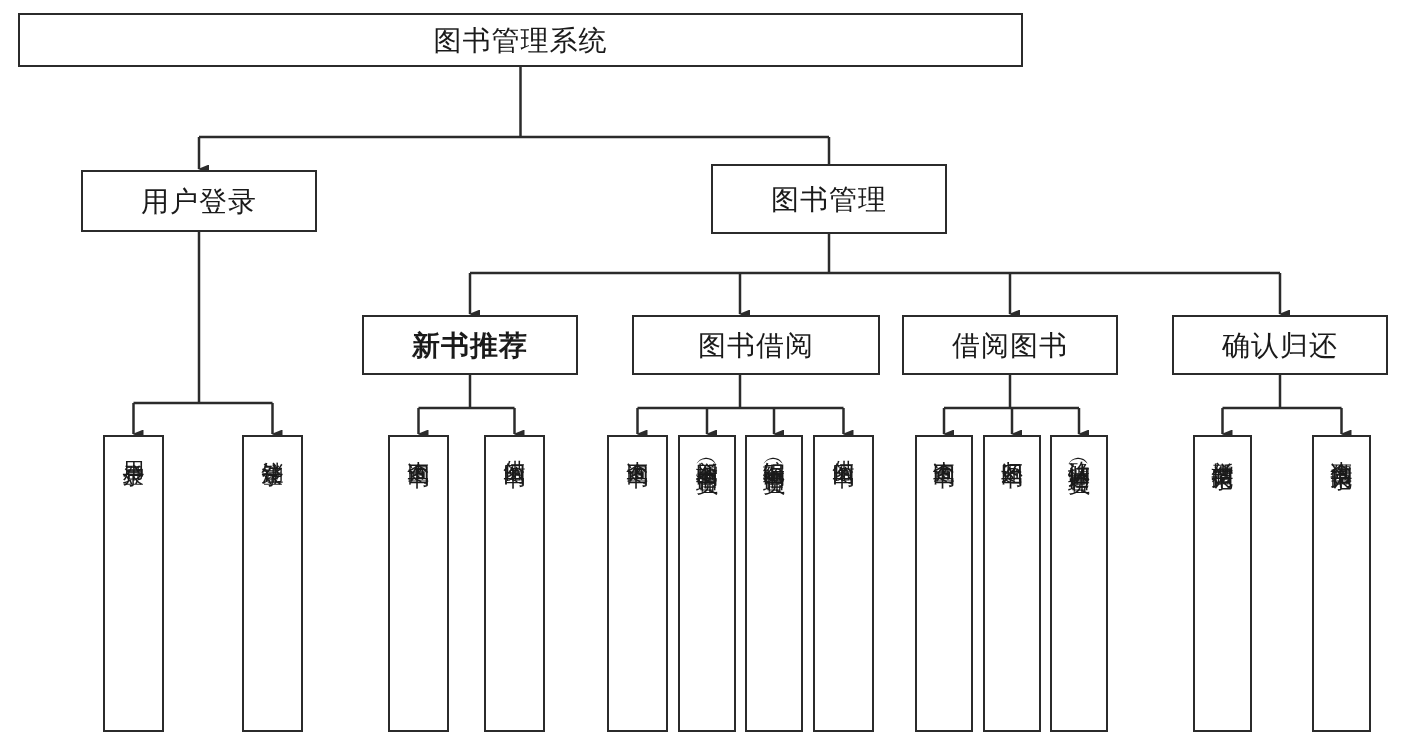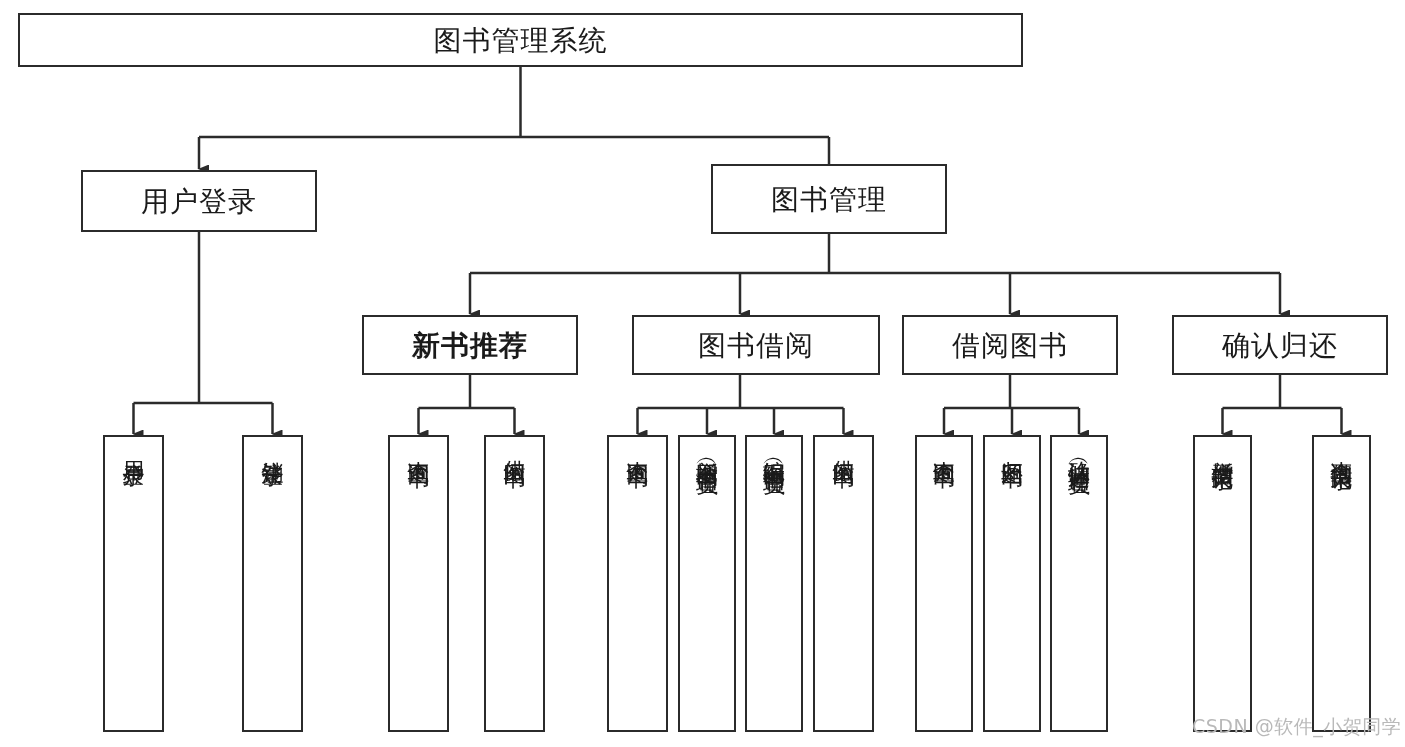--- a/index.html
+++ b/index.html
@@ -171,14 +171,13 @@
         <span class="lbl">确认归还（管理员）</span>
       </div>
       <div class="node leaf" style="left: 1193px; top: 435px; width: 59px; height: 297px;">
         <span class="lbl">新增借阅记录</span>
       </div>
       <div class="node leaf" style="left: 1312px; top: 435px; width: 59px; height: 297px;">
         <span class="lbl">查询借阅记录</span>
       </div>
     </div>
 
-  <div class="watermark" style="left:1192px; top:714px;">CSDN @软件_小贺同学</div>
 </div>
 
 </body></html>

